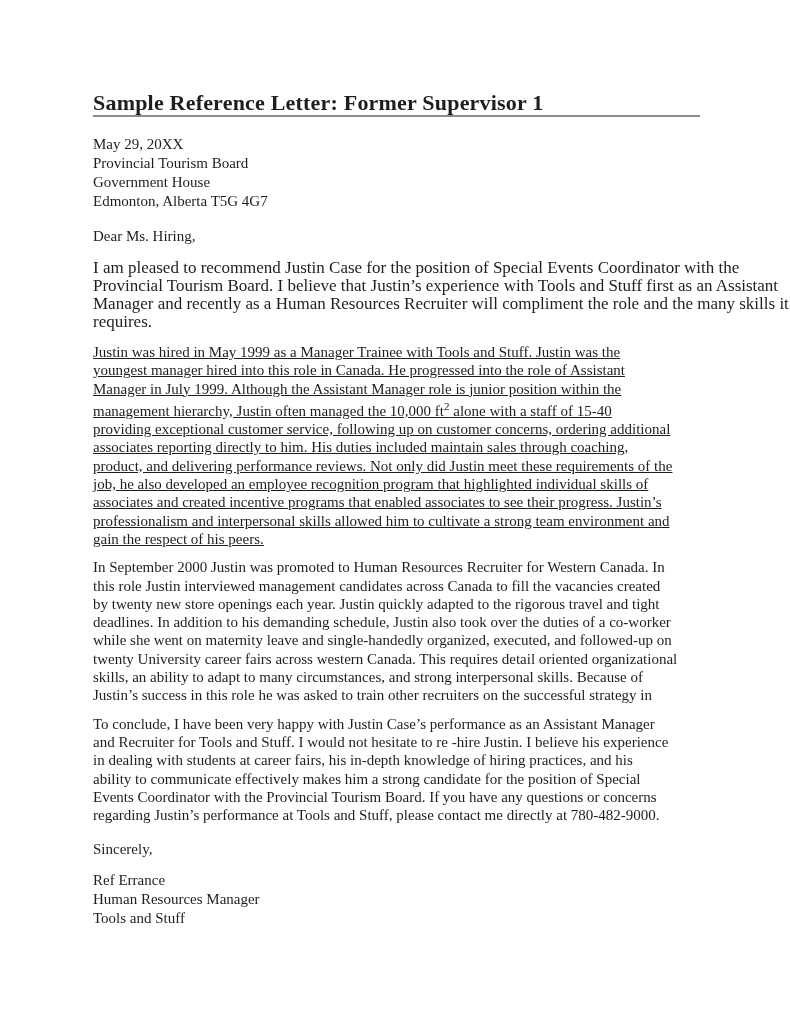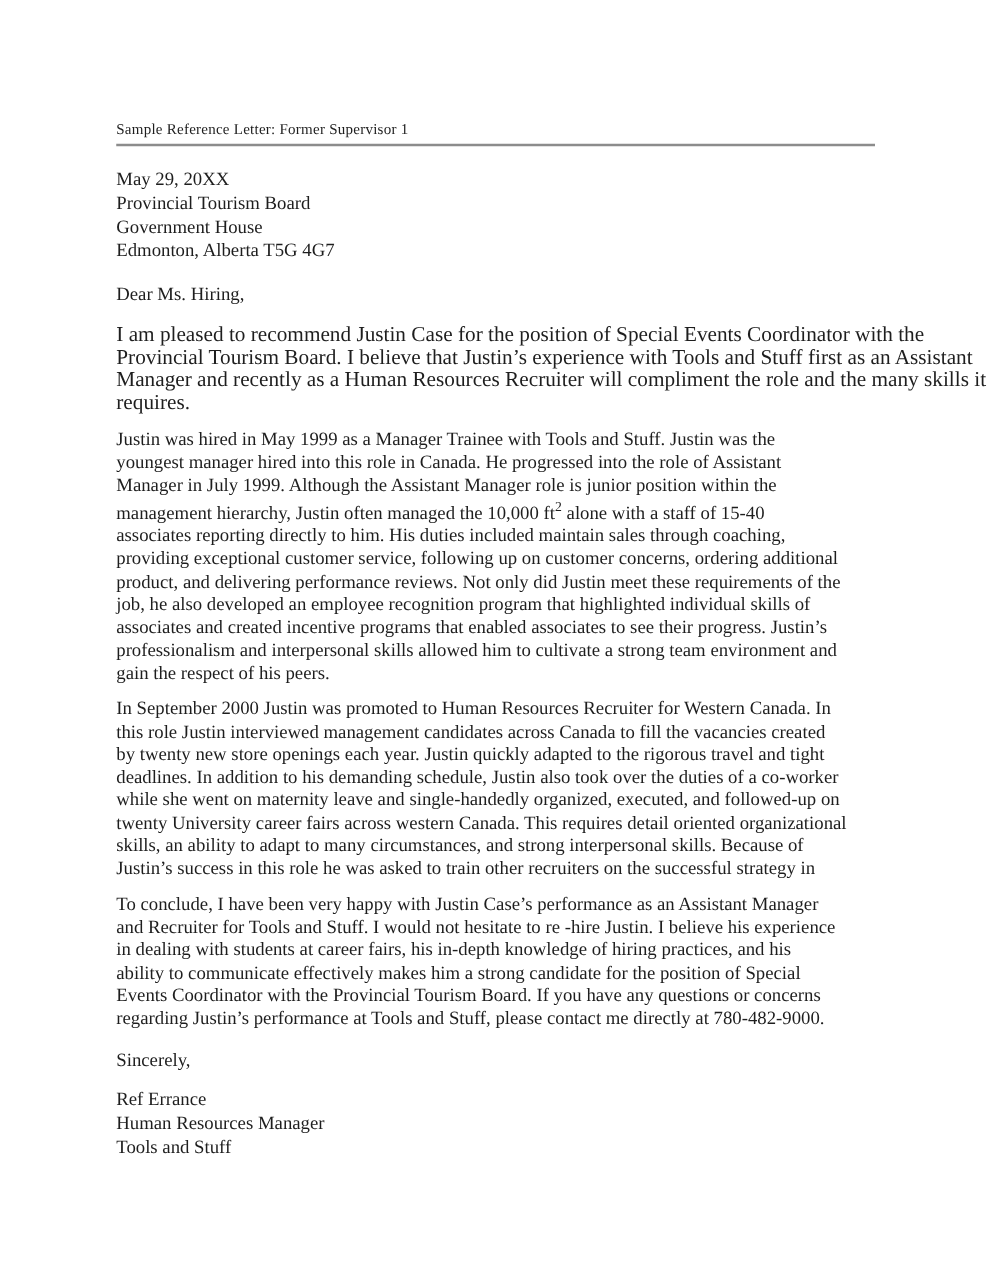--- a/index.html
+++ b/index.html
@@ -16,40 +16,40 @@
     color: var(--text);
     overflow: hidden;
   }
   .page {
     width: 790px;
     height: 1022px;
     background: var(--page_bg);
     padding: 93px 75px 0 93px;
   }
   .title {
-    font-size: 12px;
+    font-size: 22px;
     line-height: 20px;
-    font-weight: normal;
+    font-weight: bold;
     letter-spacing: 0.2px;
     color: var(--text);
     margin-bottom: 2px;
     white-space: nowrap;
   }
   .title-rule {
     width: 607px;
     height: 2px;
     background: var(--rule);
     border: none;
   }
   .block { font-size: 15px; line-height: 19px; }
   .address-block { margin-top: 18px; }
   .salutation { margin-top: 16px; }
   .para { font-size: 15px; line-height: 18.3px; }
   .para-1 { margin-top: 13px; font-size: 17px; line-height: 18px; }
-  .para-2 { margin-top: 12px; }
+  .para-2 { margin-top: 12px; text-decoration: underline; }
   .para-3 { margin-top: 10px; }
   .para-4 { margin-top: 10px; }
   .closing { margin-top: 16px; }
   .signature-block { margin-top: 12px; }
   .line { white-space: nowrap; }
   .line sup {
     font-size: 11px;
     line-height: 0;
     vertical-align: super;
   }
@@ -81,22 +81,22 @@
       <div class="line">Provincial Tourism Board. I believe that Justin’s experience with Tools and Stuff first as an Assistant</div>
       <div class="line">Manager and recently as a Human Resources Recruiter will compliment the role and the many skills it</div>
       <div class="line">requires.</div>
     </div>
 
   <div class="para para-2">
       <div class="line">Justin was hired in May 1999 as a Manager Trainee with Tools and Stuff. Justin was the</div>
       <div class="line">youngest manager hired into this role in Canada. He progressed into the role of Assistant</div>
       <div class="line">Manager in July 1999. Although the Assistant Manager role is junior position within the</div>
       <div class="line has-sup">management hierarchy, Justin often managed the 10,000 ft<sup>2</sup> alone with a staff of 15-40</div>
+      <div class="line">providing exceptional customer service, following up on customer concerns, ordering additional</div>
       <div class="line">associates reporting directly to him. His duties included maintain sales through coaching,</div>
-      <div class="line">providing exceptional customer service, following up on customer concerns, ordering additional</div>
       <div class="line">product, and delivering performance reviews. Not only did Justin meet these requirements of the</div>
       <div class="line">job, he also developed an employee recognition program that highlighted individual skills of</div>
       <div class="line">associates and created incentive programs that enabled associates to see their progress. Justin’s</div>
       <div class="line">professionalism and interpersonal skills allowed him to cultivate a strong team environment and</div>
       <div class="line">gain the respect of his peers.</div>
     </div>
 
   <div class="para para-3">
       <div class="line">In September 2000 Justin was promoted to Human Resources Recruiter for Western Canada. In</div>
       <div class="line">this role Justin interviewed management candidates across Canada to fill the vacancies created</div>

